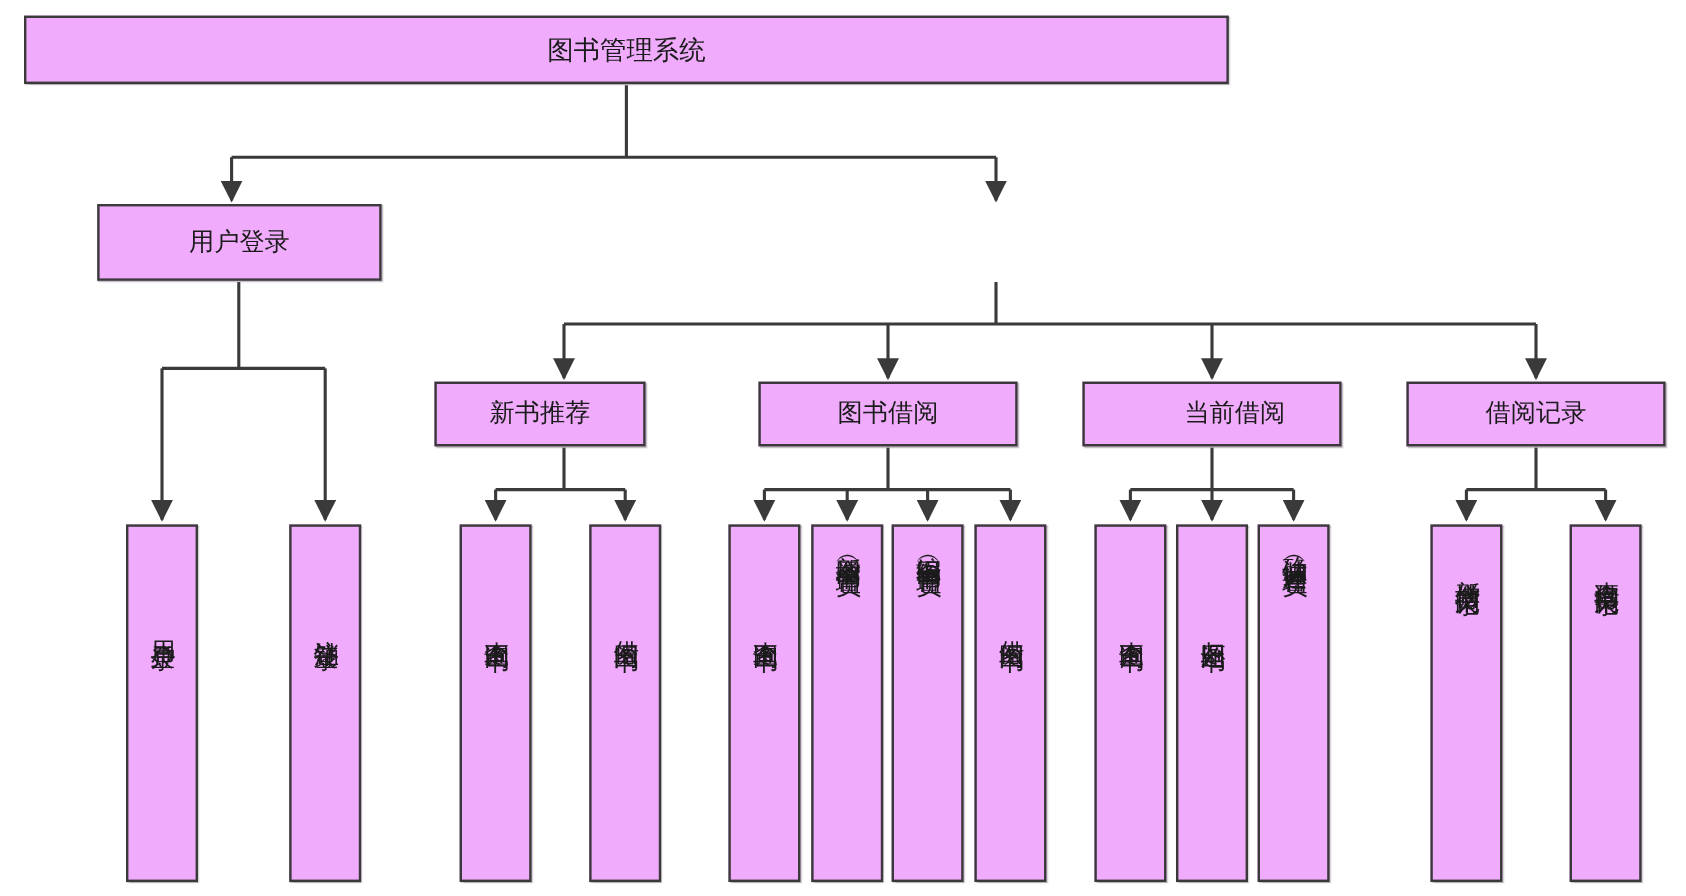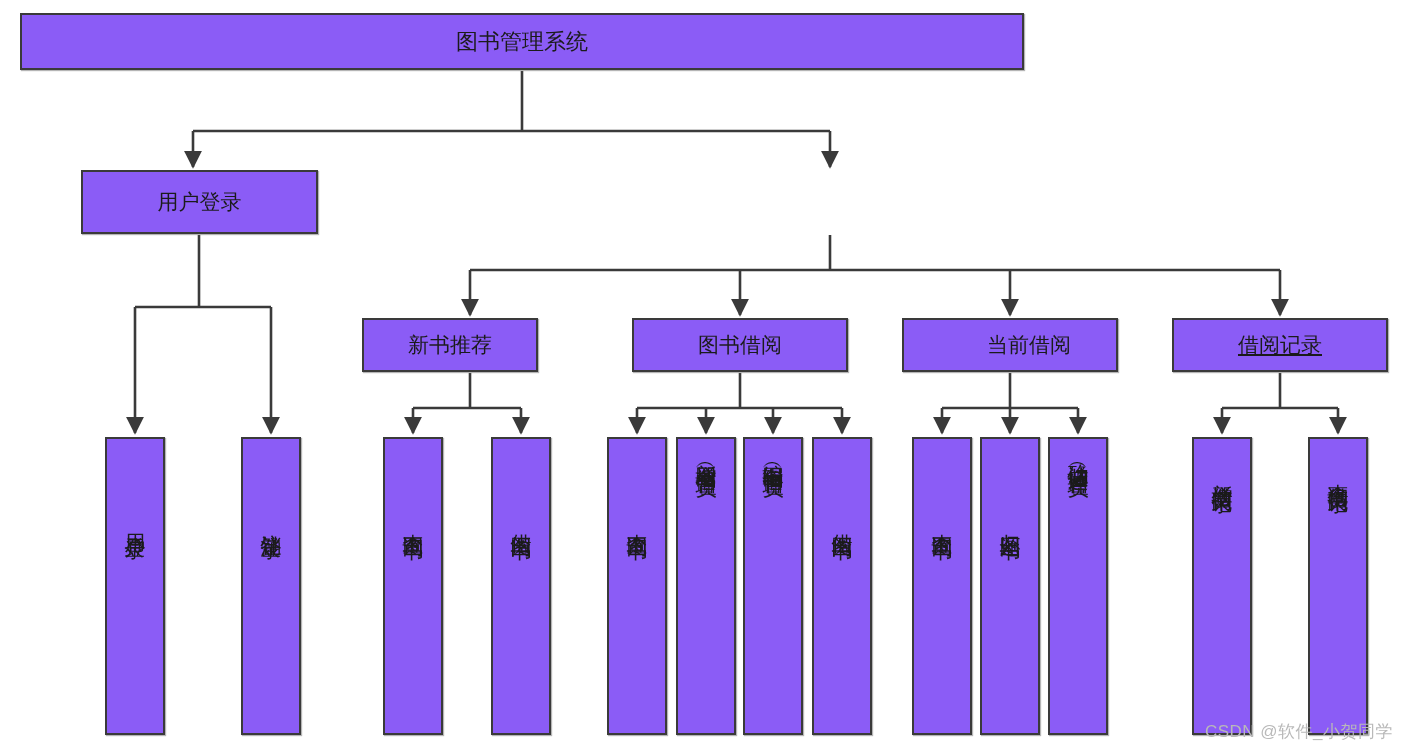--- a/index.html
+++ b/index.html
@@ -22,21 +22,21 @@
     position: absolute;
     left: 0;
     top: 0;
     width: 1405px;
     height: 747px;
     pointer-events: none;
   }
   .node {
     position: absolute;
     box-sizing: border-box;
-    background: #8b5cf6;
+    background: #f0abfc;
     border: 2px solid #3a3a3a;
     box-shadow: 1px 1px 1px rgba(120,120,120,0.55);
     display: flex;
     align-items: center;
     justify-content: center;
     color: #1b1b1b;
   }
   .node-label {
     display: block;
     text-align: center;
@@ -149,21 +149,21 @@
 
   <div class="node horizontal" style="left:362px; top:318px; width:176px; height:54px;">
     <span class="node-label">新书推荐</span>
   </div>
   <div class="node horizontal" style="left:632px; top:318px; width:216px; height:54px;">
     <span class="node-label">图书借阅</span>
   </div>
   <div class="node horizontal" style="left:902px; top:318px; width:216px; height:54px;padding-left:38px;">
     <span class="node-label">当前借阅</span>
   </div>
-  <div class="node horizontal" style="left:1172px; top:318px; width:216px; height:54px;text-decoration:underline;">
+  <div class="node horizontal" style="left:1172px; top:318px; width:216px; height:54px;">
     <span class="node-label">借阅记录</span>
   </div>
 
   <div class="node vertical mid" style="left:105px; top:437px; width:60px; height:298px;">
     <span class="node-label">用户登录</span>
   </div>
   <div class="node vertical mid" style="left:241px; top:437px; width:60px; height:298px;">
     <span class="node-label">注销登录</span>
   </div>
 
@@ -197,15 +197,14 @@
     <span class="node-label">确认归还（管理员）</span>
   </div>
 
   <div class="node vertical near" style="left:1192px; top:437px; width:60px; height:298px;">
     <span class="node-label">新增借阅记录</span>
   </div>
   <div class="node vertical near" style="left:1308px; top:437px; width:60px; height:298px;">
     <span class="node-label">查询借阅记录</span>
   </div>
 
-  <div id="watermark">CSDN @软件_小贺同学</div>
 
 </div>
 
 </body></html>

